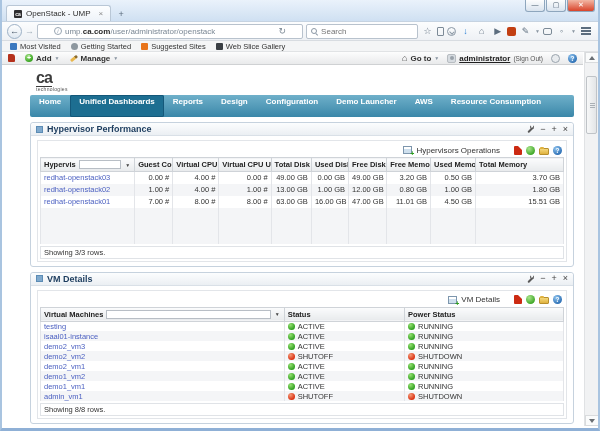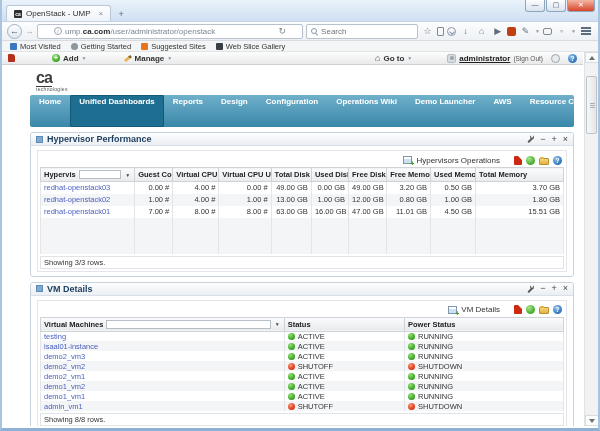--- a/index.html
+++ b/index.html
@@ -68,21 +68,21 @@
   .bookmarks { display:flex; align-items:center; gap:10px; height:11px; padding:0 8px;
     background:#f4f5f6; border-bottom:1px solid #e1e3e5; font-size:7.5px; color:#333; }
   .bm { display:flex; align-items:center; gap:3px; }
   .bm-ico { width:7px; height:7px; border-radius:1px; }
 
   
   .viewport { position:relative; height:374px; }
   .dockbar { display:flex; align-items:center; gap:10px; height:13px; padding:0 6px;
     margin-right:15px; background:linear-gradient(#fdfdfd,#e9eaeb); border-bottom:1px solid #cfd1d3;
     font-size:8px; color:#333; font-weight:bold; }
-  .dock-item { display:flex; align-items:center; gap:3px;margin-left:27px; }
+  .dock-item { display:flex; align-items:center; gap:3px; }
   .pin { width:7px; height:8px; background:#b5311c; border-radius:1px 3px 1px 1px; }
   .plus-ico { width:8px; height:8px; border-radius:50%; background:radial-gradient(circle at 35% 30%, #9fe07f, #3ba524 70%);
     color:#fff; font-size:7px; line-height:8px; text-align:center; font-weight:bold; }
   .pencil { width:8px; height:3px; background:linear-gradient(90deg,#e8b64c 70%, #8a6b2f 70%);
     transform:rotate(-40deg); border-radius:1px; }
   .dock-right { margin-left:auto; display:flex; align-items:center; gap:8px; }
   .home-glyph { font-size:9px; color:#333; }
   .avatar { width:9px; height:9px; background:#d7dce1; border:1px solid #b7bcc1; border-radius:2px; position:relative; }
   .avatar::after { content:""; position:absolute; left:2px; top:1px; width:4px; height:4px;
     background:#9aa2aa; border-radius:50%; }
@@ -92,21 +92,21 @@
   .help-ico { width:9px; height:9px; border-radius:50%; background:radial-gradient(circle at 35% 30%, #8fc4ef, #2a6db3 75%);
     color:#fff; font-size:6.5px; line-height:9px; text-align:center; font-weight:bold; }
 
   
   .page { height:361px; overflow:hidden; padding:3px 9px 0 28px; margin-right:15px; background:#fff; }
   .ca-logo { margin:2px 0 3px 6px; line-height:1; }
   .ca-logo .main { font-size:16px; font-weight:bold; color:#3c3c3c; letter-spacing:-1px;
     border-bottom:1px solid #3c3c3c; display:inline-block; padding-bottom:0px; }
   .ca-logo .sub { font-size:5px; color:#555; letter-spacing:0.3px; }
 
-  .main-nav { display:flex; height:32px; margin-top:3px; border-radius:2px; overflow:hidden;
+  .main-nav { display:flex; height:22px; margin-top:3px; border-radius:2px; overflow:hidden;
     background:linear-gradient(#6fb0ca,#3a87a9); }
   .nav-tab { padding:0 9px; line-height:14px; font-size:8px; font-weight:bold; color:#fff; white-space:nowrap; }
   .nav-tab.active { background:#1d6e91; box-shadow:inset 0 0 0 1px #14587a; border-radius:2px; }
 
   .panel { margin-top:5px; border:1px solid #c6d2de; border-radius:3px; background:#fff; }
   .panel-header { display:flex; align-items:center; gap:4px; height:13px; padding:0 5px;
     background:linear-gradient(#fcfdfe,#ebeff3); border-bottom:1px solid #d9e0e7; border-radius:3px 3px 0 0; }
   .panel-sq { width:7px; height:7px; background:#7fa9cd; border:1px solid #5c8cb5; }
   .panel-title { font-size:9px; font-weight:bold; color:#1c3c5e; }
   .panel-controls { margin-left:auto; display:flex; align-items:center; gap:6px; color:#555; }
@@ -274,21 +274,20 @@
         <div class="main">ca</div>
         <div class="sub">technologies</div>
       </div>
 
       <div class="main-nav">
         <span class="nav-tab">Home</span>
         <span class="nav-tab active">Unified Dashboards</span>
         <span class="nav-tab">Reports</span>
         <span class="nav-tab">Design</span>
         <span class="nav-tab">Configuration</span>
-        <span class="nav-tab">Operations Wiki</span>
         <span class="nav-tab">Demo Launcher</span>
         <span class="nav-tab">AWS</span>
         <span class="nav-tab">Resource Consumption</span>
       </div>
 
       <div class="panel">
         <div class="panel-header">
           <span class="panel-sq"></span>
           <span class="panel-title">Hypervisor Performance</span>
           <span class="panel-controls">

